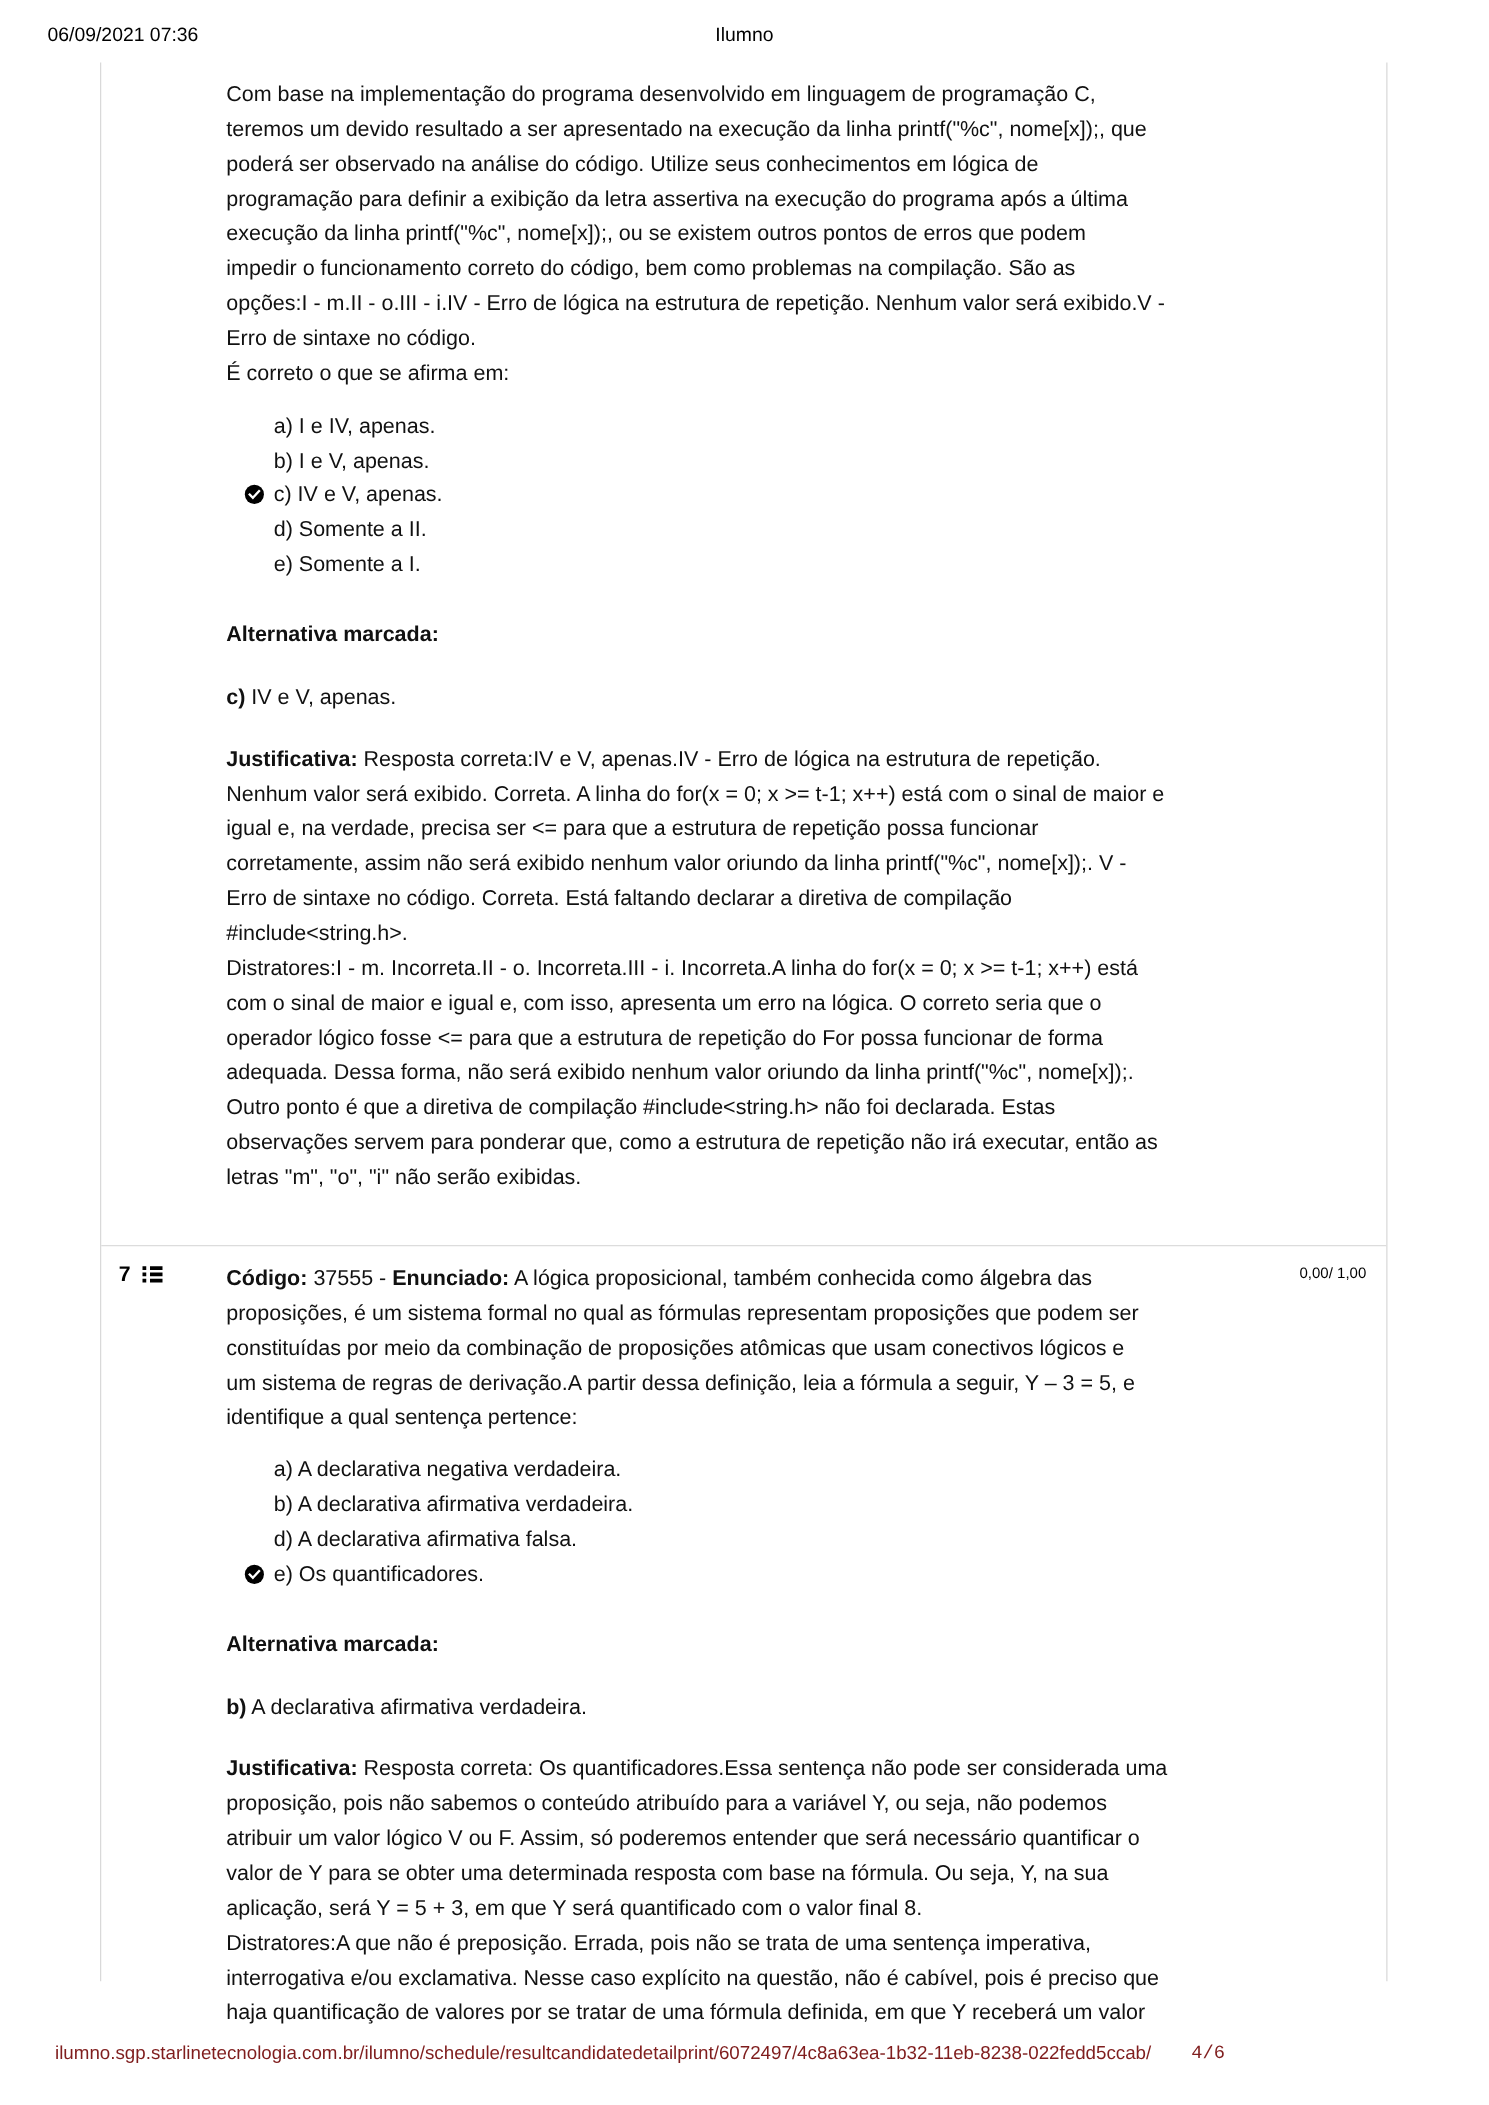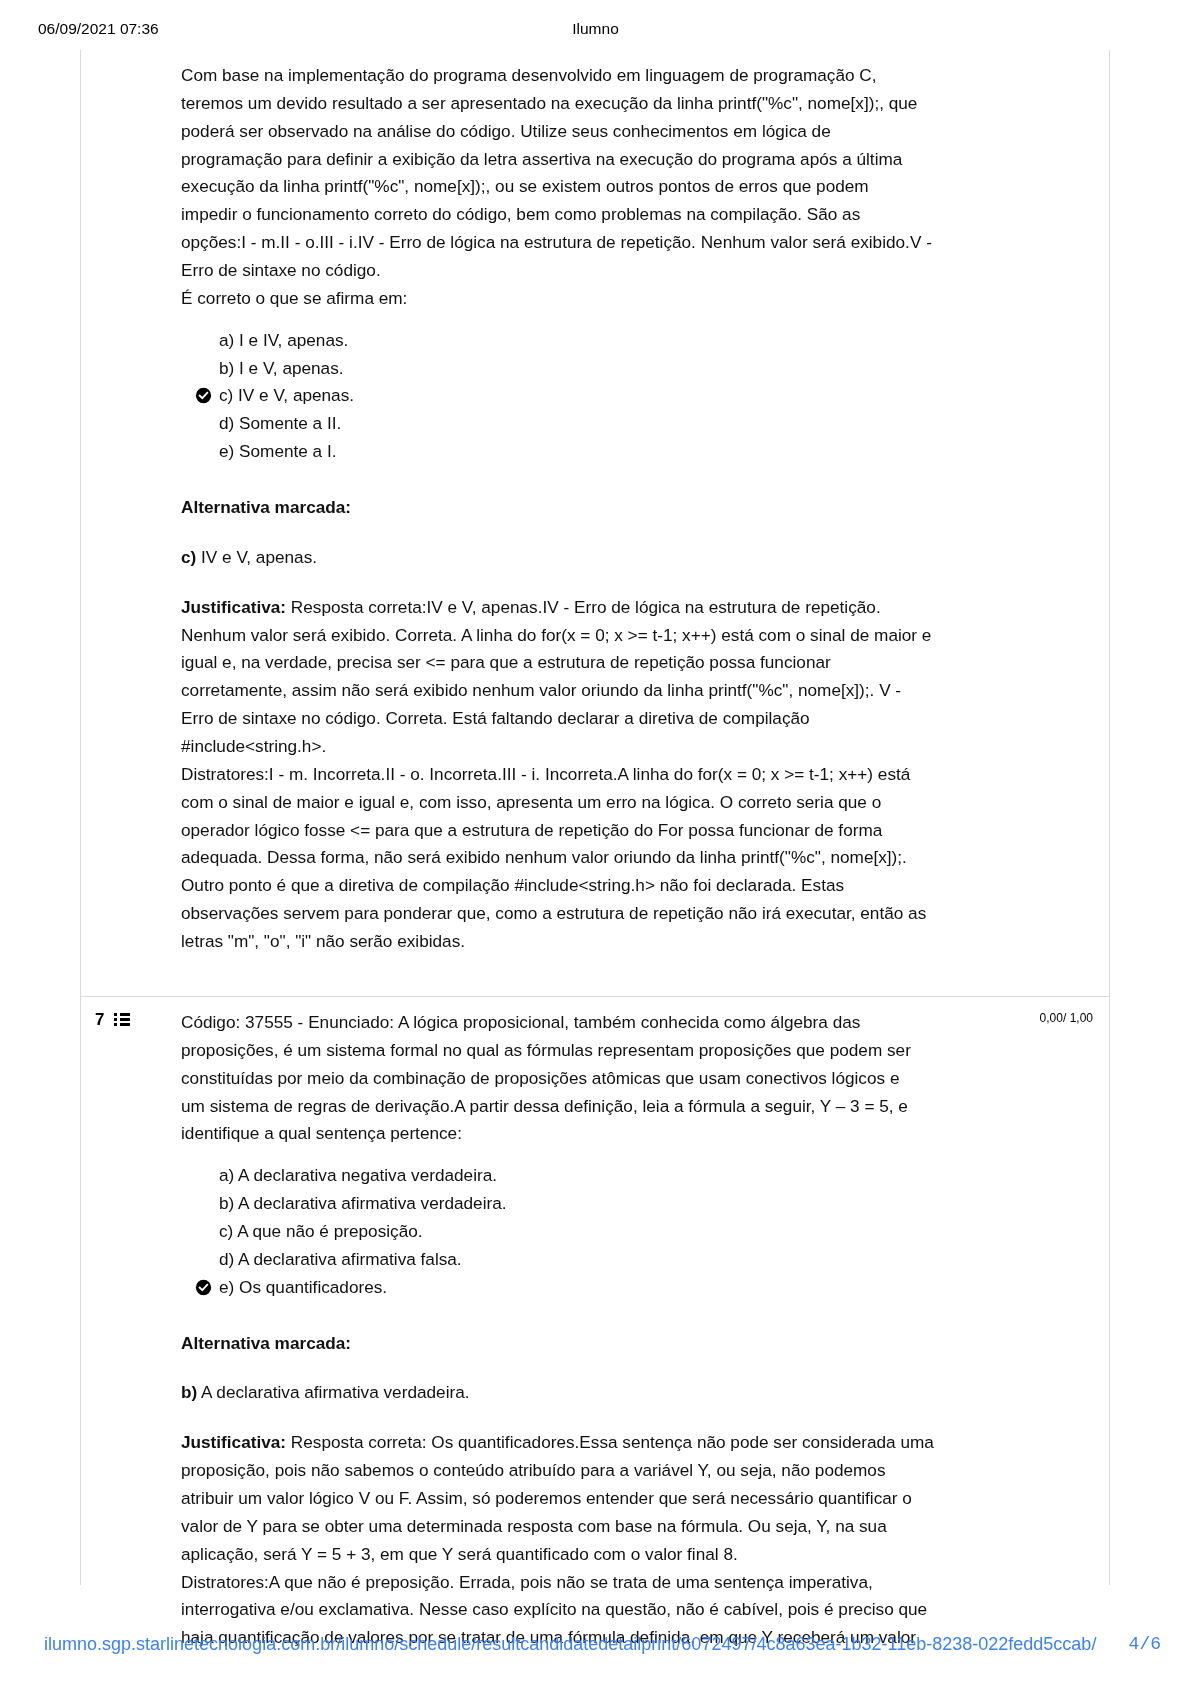--- a/index.html
+++ b/index.html
@@ -38,24 +38,24 @@
     top: 0;
     width: 1191px;
     text-align: center;
   }
 
   
   .print-footer {
     position: absolute;
     bottom: 28px;
     left: 0;
-    width: 1191px;
+    width: 1010px;
     height: 22px;
-    font-size: 18px;
-    color: #3b82f6;
+    font-size: 15px;
+    color: #7f1d1d;
   }
   .print-footer .pf-url {
     position: absolute;
     left: 44px;
     top: 0;
     white-space: nowrap;
   }
   .print-footer .pf-page {
     position: absolute;
     right: 30px;
@@ -166,21 +166,21 @@
     margin-top: 28px;
   }
   .marked-answer { margin-top: 22px; }
   .marked-answer b { font-weight: 700; }
   .justification { margin-top: 22px; }
   .justification b { font-weight: 700; margin-top: 22px; }
   .just-line { display: block; }
 
   .spacer-lg { height: 34px; }
 
-  b, strong { font-weight: 400; }
+  b, strong { font-weight: 700; }
 </style>
 </head>
 <body>
 
 <div class="print-header">
   <span class="ph-date">06/09/2021 07:36</span>
   <span class="ph-title">Ilumno</span>
 </div>
 
 <div class="sheet">
@@ -280,23 +280,20 @@
       </div>
 
       <ul class="options">
         <li>
           <span>a) A declarativa negativa verdadeira.</span>
         </li>
         <li>
           <span>b) A declarativa afirmativa verdadeira.</span>
         </li>
         <li>
-          <span>c) A que não é preposição.</span>
-        </li>
-        <li>
           <span>d) A declarativa afirmativa falsa.</span>
         </li>
         <li>
           <svg class="check-icon" viewBox="0 0 20 20">
             <circle cx="10" cy="10" r="9" fill="#000"></circle>
             <path d="M5.6 10.2 L8.6 13.2 L14.4 6.9" stroke="#fff" stroke-width="2.2" fill="none" stroke-linecap="square"></path>
           </svg>
           <span>e) Os quantificadores.</span>
         </li>
       </ul>

